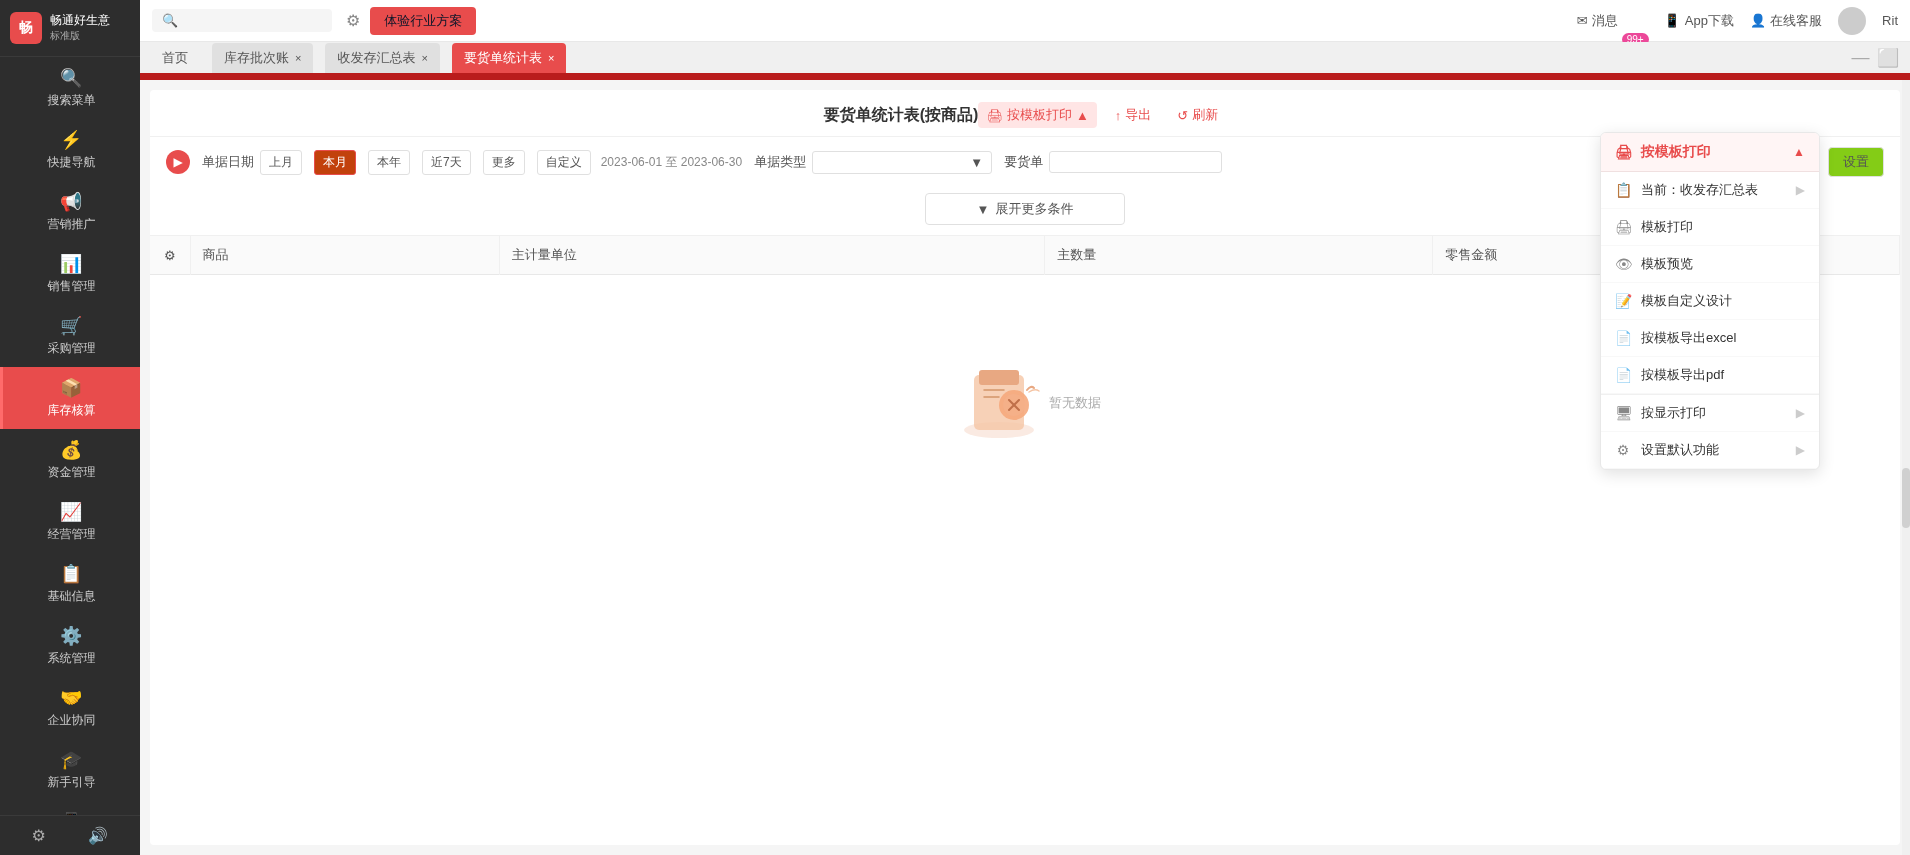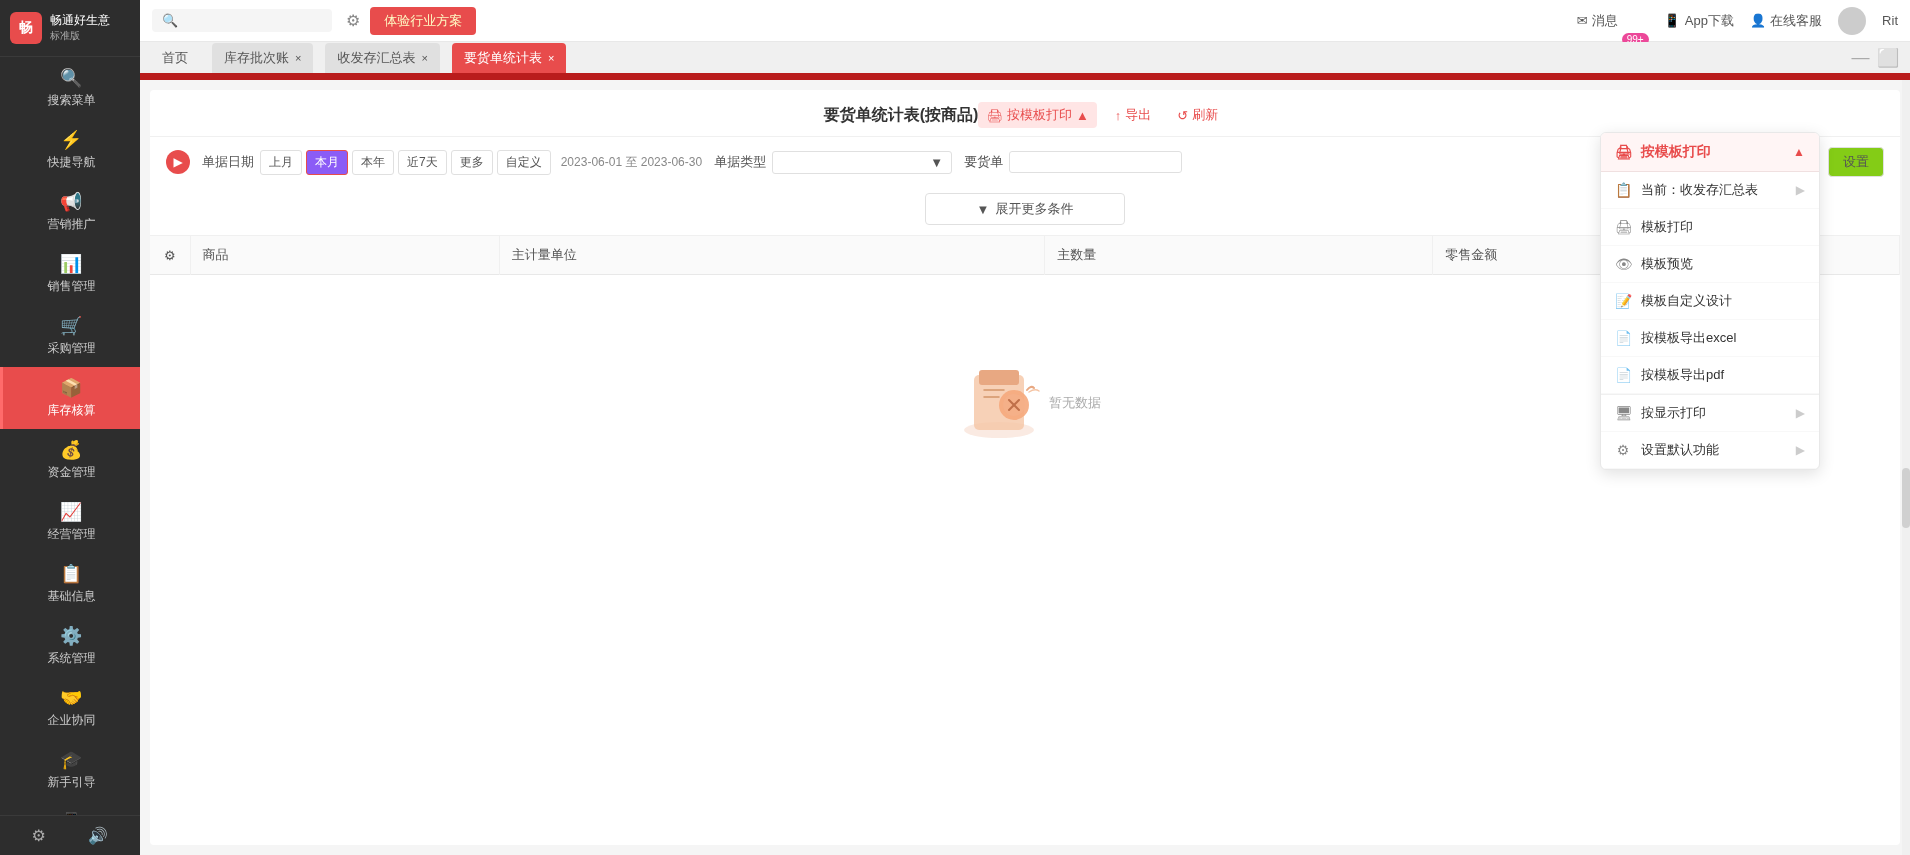--- a/index.html
+++ b/index.html
@@ -96,21 +96,21 @@
       border: none;
       background: transparent;
       outline: none;
       font-size: 12px;
       color: #666;
       width: 120px;
     }
     .topbar-gear { color: #888; font-size: 16px; cursor: pointer; margin-left: 4px; }
     .topbar-trial {
       background: #e84c4c;
-      color: #fef9c3;
+      color: #0f172a;
       border: none;
       border-radius: 4px;
       padding: 5px 14px;
       cursor: pointer;
       font-size: 13px;
     }
     .topbar-spacer { flex: 1; }
     .topbar-right { display: flex; align-items: center; gap: 16px; }
     .topbar-right-item { display: flex; align-items: center; gap: 4px; color: #555; font-size: 13px; cursor: pointer; }
     .topbar-badge {
@@ -232,34 +232,34 @@
     }
 
     .filter-group {
       display: flex;
       align-items: center;
       gap: 6px;
     }
     .filter-label { color: #555; font-size: 13px; white-space: nowrap; }
     .filter-date-btns {
       display: flex;
-      gap: 4px;
+      gap: 12px;
       align-items: center;
     }
     .date-btn {
       padding: 3px 8px;
       border: 1px solid #e0e0e0;
       border-radius: 3px;
       background: #fff;
       font-size: 12px;
       color: #555;
       cursor: pointer;
     }
     .date-btn.active {
-      background: #8b5cf6;
+      background: #c2410c;
       color: #fff;
       border-color: #e84c4c;
     }
     .filter-date-range { font-size: 12px; color: #888; margin-left: 4px; }
 
     .filter-select {
       display: flex;
       align-items: center;
       gap: 4px;
       border: 1px solid #e0e0e0;

